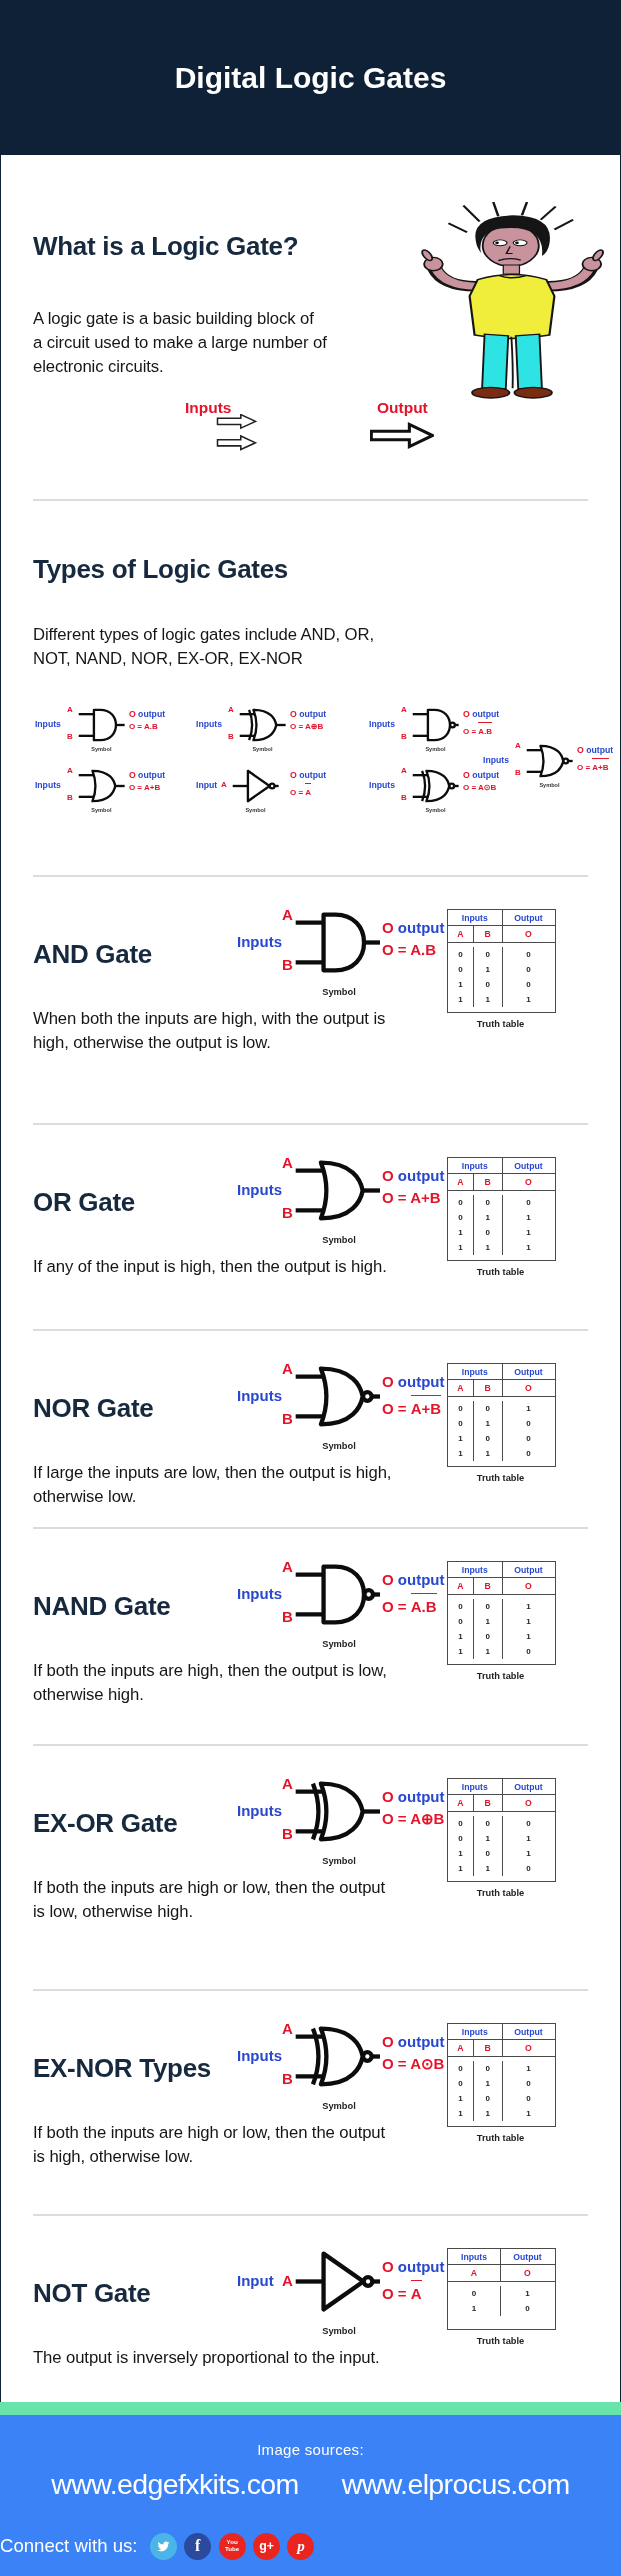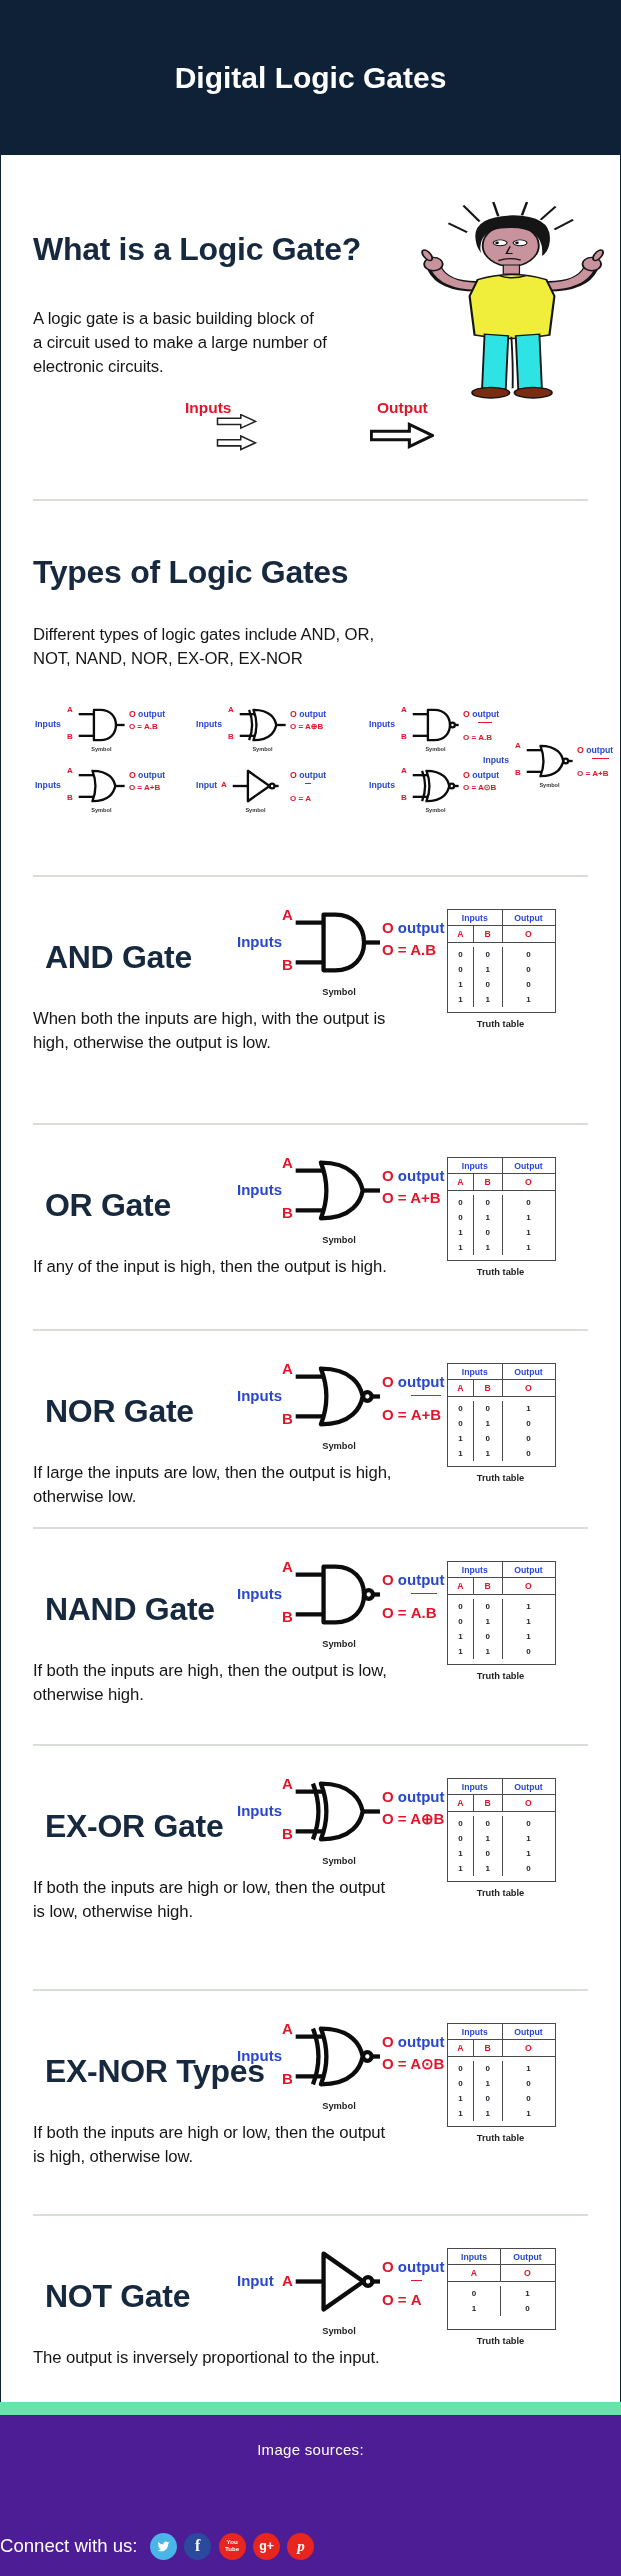--- a/index.html
+++ b/index.html
@@ -3,21 +3,21 @@
 <meta charset="utf-8">
 <style>
   html,body{margin:0;padding:0;background:#fff;}
   body{width:621px;font-family:"Liberation Sans",sans-serif;}
   .header{height:155px;background:#0e2136;display:flex;align-items:center;justify-content:center;}
   .header h1{color:#fff;font-size:30px;font-weight:800;margin:0;letter-spacing:0;}
   .content{position:relative;border-left:1.9px solid #0e2136;border-right:1.9px solid #0e2136;padding:0 32px;background:#fff;}
   .sec{position:relative;}
   #sec-intro{height:346px;}
   #sec-types{height:376px;}
-  h2{font-size:32px;font-weight:800;color:#17293e;margin:0;letter-spacing:-0.3px;white-space:nowrap;}
+  h2{font-size:26px;font-weight:800;color:#17293e;margin:0;letter-spacing:-0.3px;white-space:nowrap;}
   .body-text{font-size:16.7px;color:#161616;line-height:1.45;white-space:pre-line;margin:0;letter-spacing:-0.1px;}
   .divider{position:absolute;left:0;right:0;bottom:0;height:2.5px;background:#d9ded8;}
   
   #intro-heading{position:absolute;left:0;top:76px;}
   #intro-paragraph{position:absolute;left:0;top:152px;width:433px;}
   .man{position:absolute;left:373px;top:47px;}
   .logic-diagram{position:absolute;left:152px;top:240px;width:266px;height:87px;}
   .ld-inputs{position:absolute;left:0;top:3.7px;color:#e3152b;font-size:15.5px;font-weight:700;}
   .ld-output{position:absolute;left:192px;top:3.7px;color:#e3152b;font-size:15.5px;font-weight:700;}
   .ld-box{position:absolute;left:69px;top:16px;width:115px;height:56px;border:2.5px solid #111;display:flex;align-items:center;justify-content:center;}
@@ -36,56 +36,56 @@
   .ti-out{position:absolute;left:94px;top:5px;white-space:nowrap;}
   .ti-out .l1{font-size:8.7px;font-weight:700;color:#2948cf;}
   .ti-out .l1 .o-red{color:#e3152b;}
   .ti-out .l2{font-size:8px;font-weight:700;color:#e3152b;margin-top:2.5px;}
   .ti-cap{position:absolute;left:43px;top:42px;width:47px;text-align:center;font-size:5.6px;font-weight:700;color:#333;}
   .ti.single .ti-inputs{left:0;top:15px;}
   .ti.single .ti-a{left:25px;top:15px;}
   .ti.single .ti-svg{left:36px;}
   .ti.single .ti-cap{left:36px;}
   
-  .gate-title{position:absolute;left:12px;top:62px;text-align:right;}
+  .gate-title{position:absolute;left:0;top:62px;text-align:right;}
   .gate-diagram{position:absolute;left:204px;top:26px;width:204px;height:102px;}
   .lbl-inputs{position:absolute;left:0;top:30px;color:#2948cf;font-size:15px;font-weight:700;}
   .lbl-a{position:absolute;left:45px;top:2.5px;color:#e3152b;font-size:15px;font-weight:700;}
   .lbl-b{position:absolute;left:45px;top:53px;color:#e3152b;font-size:15px;font-weight:700;}
   .gate-svg{position:absolute;left:57px;top:2.5px;}
   .out-block{position:absolute;left:145px;top:16px;white-space:nowrap;}
   .out-line1{font-size:15px;font-weight:700;color:#2948cf;}
   .out-line1 .o-red{color:#e3152b;}
   .out-line2{font-size:15px;font-weight:700;color:#e3152b;margin-top:5px;}
   .symbol-cap{position:absolute;left:57px;top:84px;width:90px;text-align:center;font-size:9.3px;font-weight:700;color:#222;}
   .gate-diagram.single .lbl-inputs{left:0;top:30px;}
   .gate-diagram.single .lbl-a{left:45px;top:30px;}
   .gate-desc{position:absolute;left:0;top:130px;width:545px;}
-  .ovl{display:inline-block;border-top:1.9px solid #e3152b;line-height:1.05;padding-top:11px;}
+  .ovl{display:inline-block;border-top:1.9px solid #e3152b;line-height:1.05;padding-top:5px;}
   .ovl:empty{display:none;}
   .ti .ovl{border-top-width:1.2px;}
   
   .tt-wrap{position:absolute;left:414px;top:32px;width:115px;}
   .tt{border:1.2px solid #4a4a4a;background:#fff;width:107px;}
   .tt-row{display:grid;}
   .tt-row.c3{grid-template-columns:26px 28.5px 52px;}
   .tt-row.c2{grid-template-columns:53px 53px;}
   .tt-top{height:15px;border-bottom:1.2px solid #4a4a4a;}
   .tt-top .cell{display:flex;align-items:center;justify-content:center;font-size:8.7px;font-weight:700;color:#2948cf;}
   .tt-cols{height:16px;border-bottom:1.2px solid #4a4a4a;}
   .tt-cols .cell{display:flex;align-items:center;justify-content:center;font-size:8.7px;font-weight:700;color:#e3152b;}
   .tt-body{padding:3.7px 0 5px 0;min-height:38px;}
   .tt-body .tt-row{height:15px;}
   .tt-body .cell{display:flex;align-items:center;justify-content:center;font-size:8px;font-weight:700;color:#20232b;}
   .cell.vr{border-right:1.2px solid #4a4a4a;}
   .cell.vr1{border-right:0.9px solid #4a4a4a;}
   .tt-cap{margin-top:6.2px;width:107px;text-align:center;font-size:9.3px;font-weight:700;color:#222;}
   
   .green-band{height:13px;background:#68e3aa;}
-  .footer{height:162px;background:#4c1d95;color:#fff;text-align:center;position:relative;}
+  .footer{height:162px;background:#3b82f6;color:#fff;text-align:center;position:relative;}
   .img-src{padding-top:26px;font-size:15px;letter-spacing:0.3px;}
   .sites{margin-top:10px;display:flex;justify-content:center;gap:43px;font-size:28.5px;letter-spacing:-0.6px;}
   .connect-row{position:absolute;bottom:17.3px;left:0;right:0;display:flex;align-items:center;gap:7.4px;}
   .connect-label{font-size:18.6px;margin-right:5px;}
   .soc{width:27px;height:27px;border-radius:50%;display:flex;align-items:center;justify-content:center;color:#fff;cursor:pointer;}
   .soc.tw{background:#4ab5e6;}
   .soc.fb{background:#2b4a9e;font-size:16px;font-weight:700;font-family:"Liberation Serif",serif;}
   .soc.yt{background:#e8251f;font-size:6.2px;line-height:1.1;font-weight:700;width:27px;white-space:pre-line;}
   .soc.gp{background:#e8251f;font-size:12.4px;font-weight:700;}
   .soc.pi{background:#e8251f;font-size:15px;font-weight:700;font-style:italic;font-family:"Liberation Serif",serif;}
@@ -725,20 +725,24 @@
     <p class="gate-desc body-text">The output is inversely proportional to the input.</p>
 
   </div>
 </div>
 </div>
 
 <div class="green-band"></div>
 
 <div class="footer">
   <div class="img-src">Image sources:</div>
+  <div class="sites">
+    <span>www.edgefxkits.com</span>
+    <span>www.elprocus.com</span>
+  </div>
   <div class="connect-row">
     <span class="connect-label">Connect with us:</span>
     <span class="soc tw">
       <svg viewBox="0 0 24 24" width="15" height="15">
           <path fill="#fff" d="M22 5.8c-.7.3-1.5.6-2.3.7.8-.5 1.4-1.3 1.7-2.2-.8.5-1.6.8-2.5 1a4 4 0 0 0-6.9 3.6A11.3 11.3 0 0 1 3.8 4.6a4 4 0 0 0 1.2 5.3c-.6 0-1.2-.2-1.8-.5v.1a4 4 0 0 0 3.2 3.9c-.6.2-1.2.2-1.8.1a4 4 0 0 0 3.7 2.8A8 8 0 0 1 2 17.9a11.3 11.3 0 0 0 6.1 1.8c7.4 0 11.4-6.1 11.4-11.4v-.5c.8-.6 1.5-1.3 2-2.1z"></path>
         </svg>
     </span>
     <span class="soc fb">f</span>
     <span class="soc yt">You
 Tube</span>

